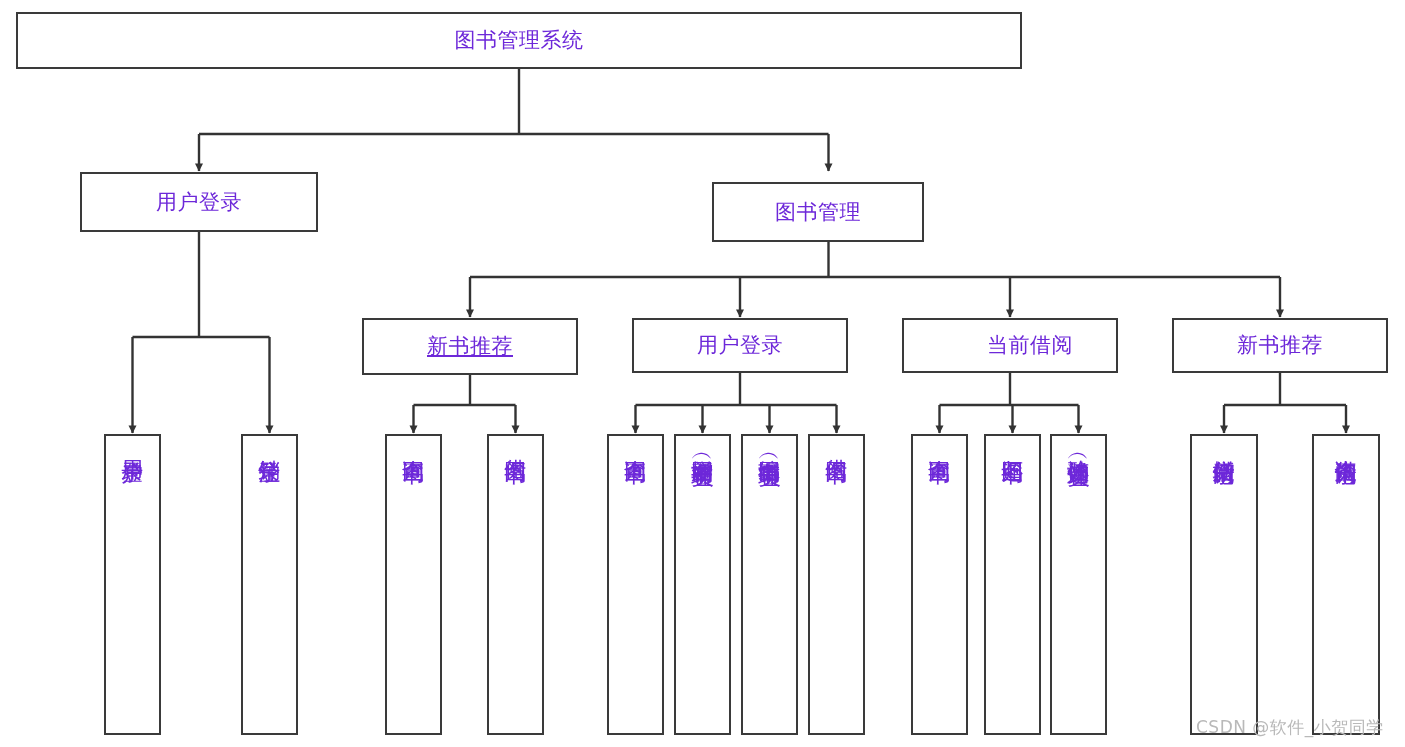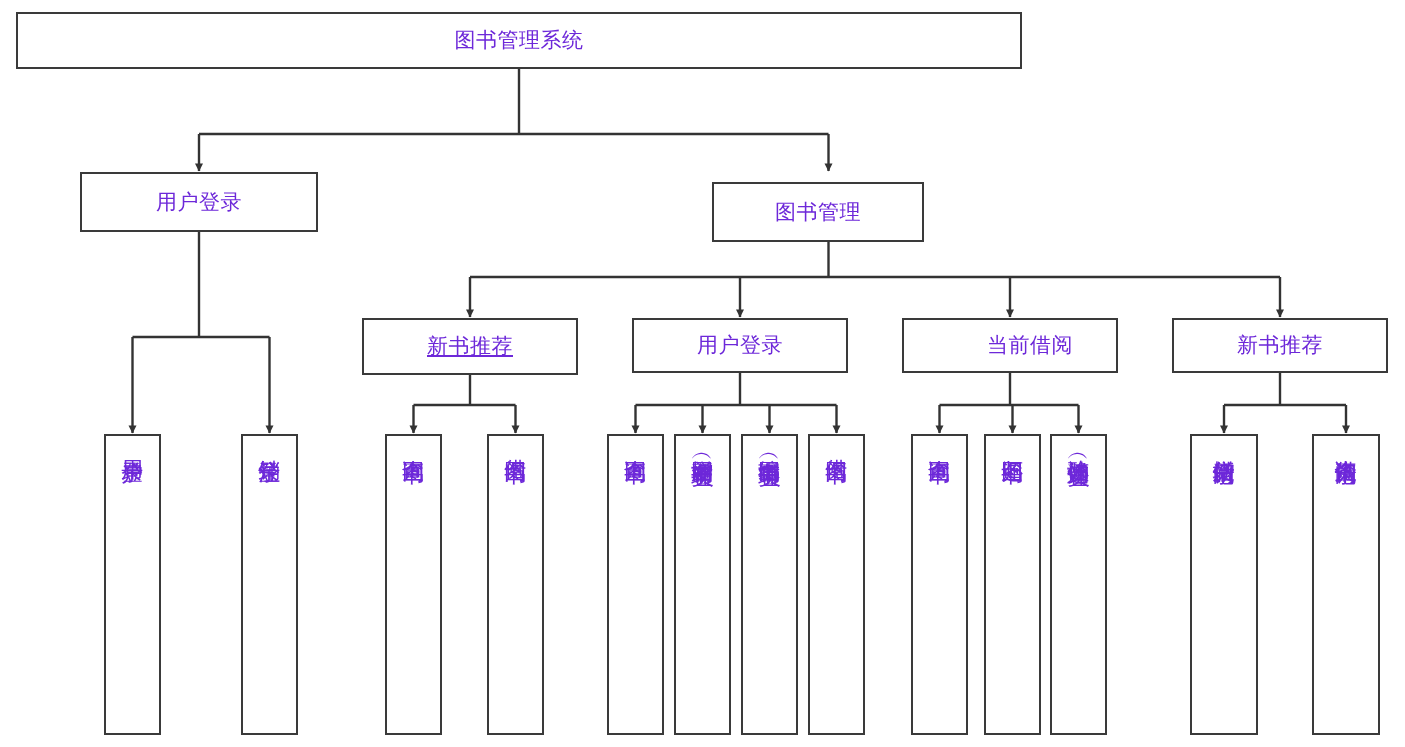--- a/index.html
+++ b/index.html
@@ -174,13 +174,14 @@
         <span class="node-label">确认归还（管理员）</span>
       </div>
       <div class="node vert" style="left: 1190px; top: 434px; width: 68px; height: 301px;">
         <span class="node-label">新增借阅记录</span>
       </div>
       <div class="node vert" style="left: 1312px; top: 434px; width: 68px; height: 301px;">
         <span class="node-label">查询借阅记录</span>
       </div>
     </div>
 
+  <div class="watermark" style="left:1196px; top:716px;">CSDN @软件_小贺同学</div>
 </div>
 
 </body></html>

